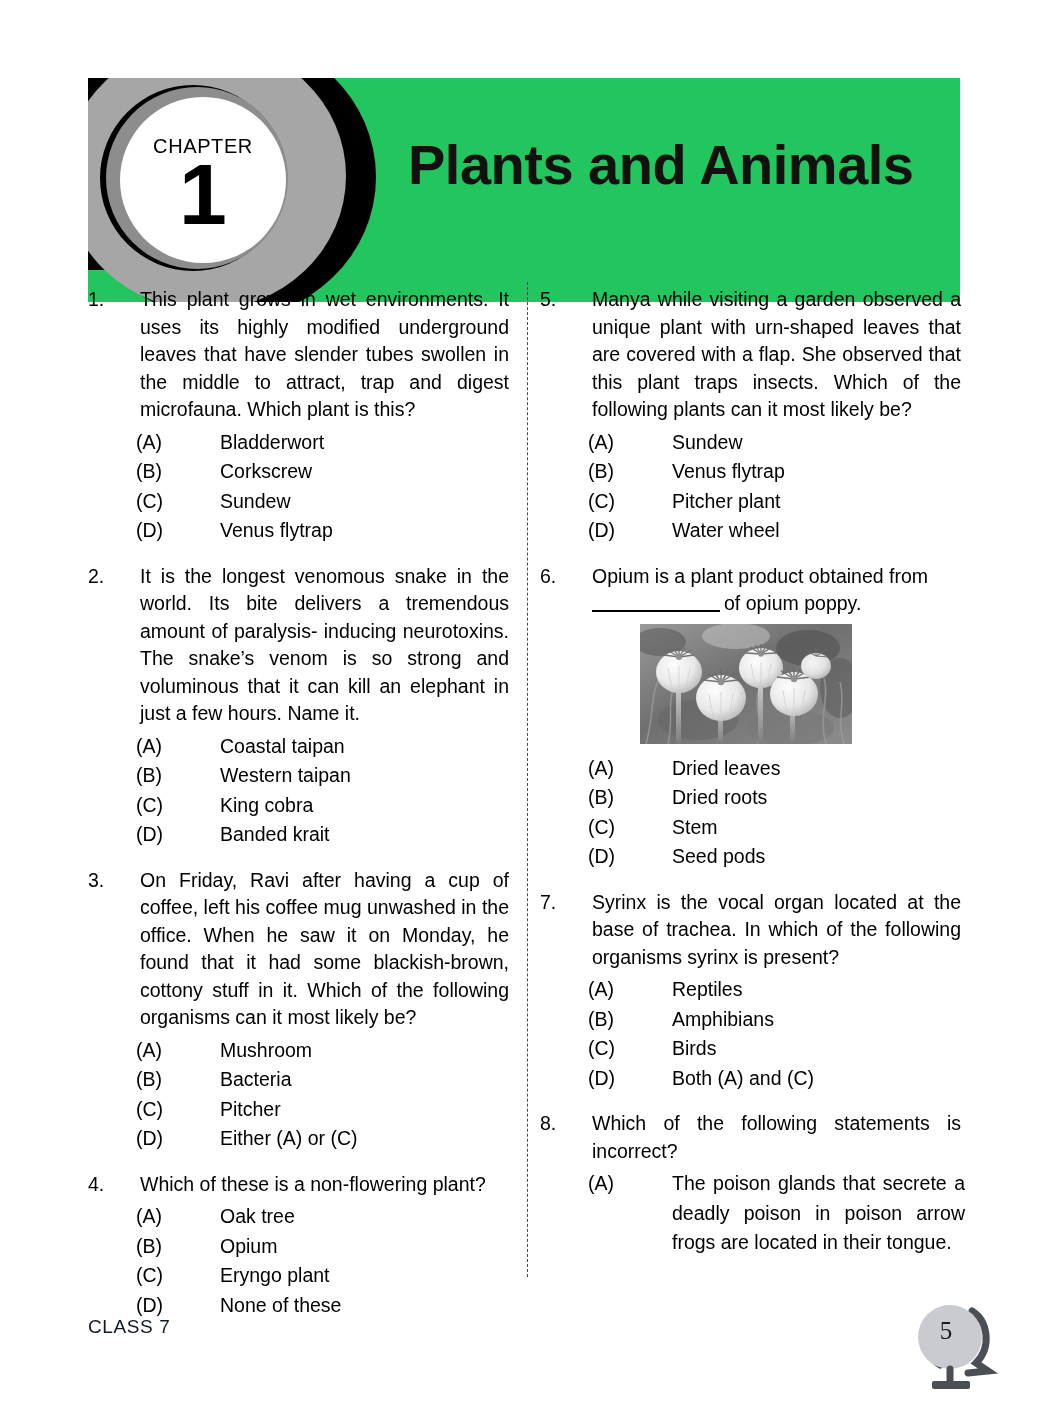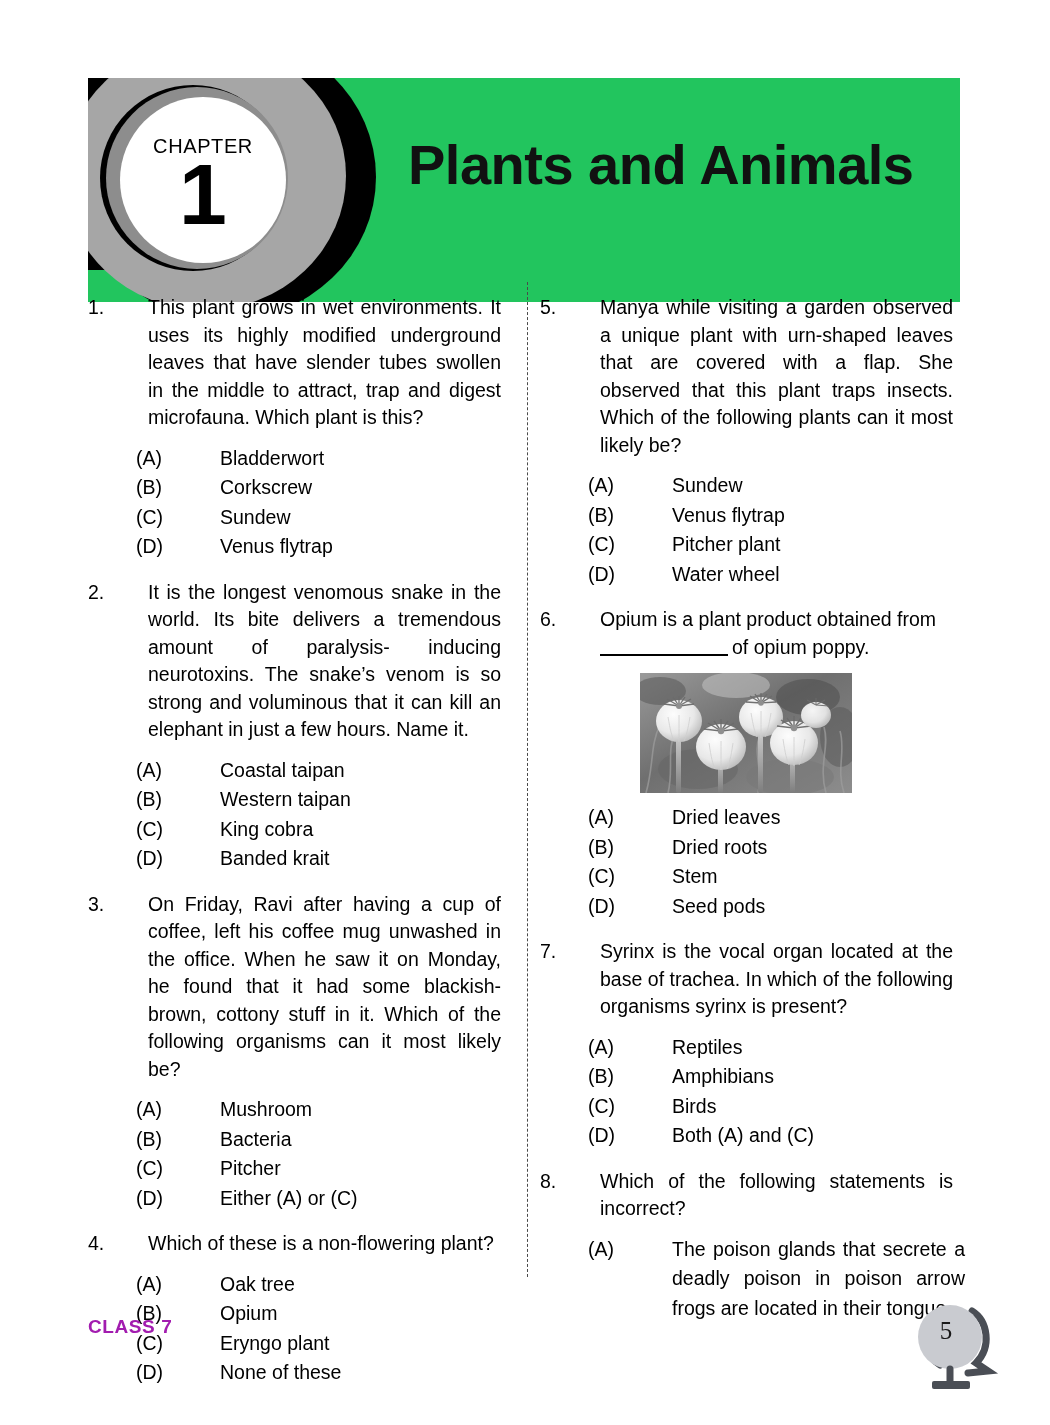--- a/index.html
+++ b/index.html
@@ -149,21 +149,21 @@
     text-align: left;
   }
   .q-body {
     margin-left: 48px;
   }
   .q-stem {
     font-size: 19.5px;
     line-height: 27.5px;
     text-align: justify;
     text-justify: inter-word;
-    margin: 12px;
+    margin: 4px;
   }
   .q-stem.nojust { text-align: left; }
   .options {
     margin: 0;
     padding: 0;
     list-style: none;
   }
   .option {
     position: relative;
     font-size: 19.5px;
@@ -205,23 +205,23 @@
     overflow: hidden;
     filter: grayscale(1);
   }
 
   
   .footer-class {
     position: absolute;
     left: 88px;
     top: 1316px;
     font-size: 19px;
-    font-weight: bold;
+    font-weight: normal;
     letter-spacing: 0.6px;
-    color: #a21caf;
+    color: #0f172a;
   }
   .globe {
     position: absolute;
     left: 910px;
     top: 1295px;
     width: 92px;
     height: 98px;
   }
   .globe-num {
     position: absolute;

